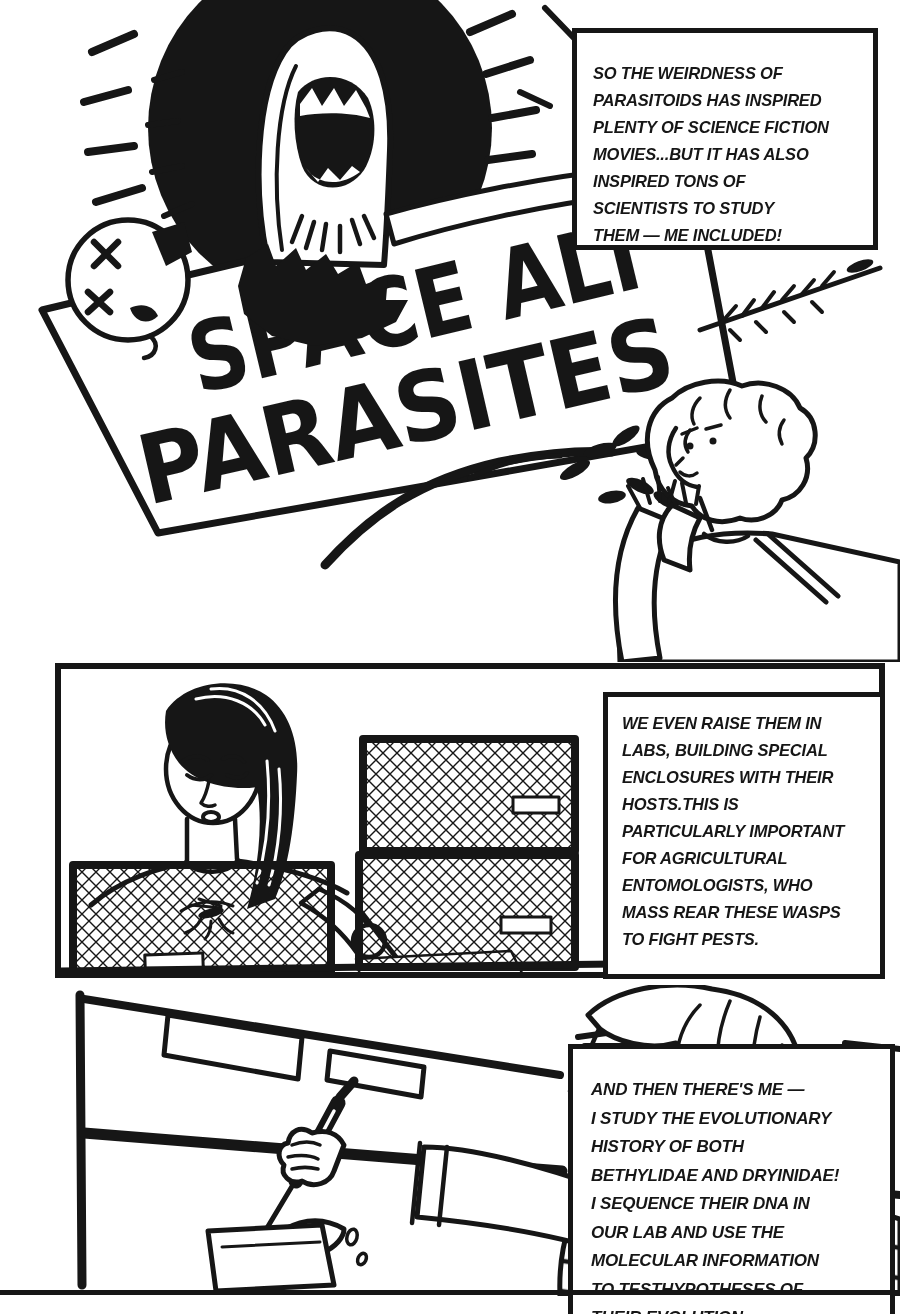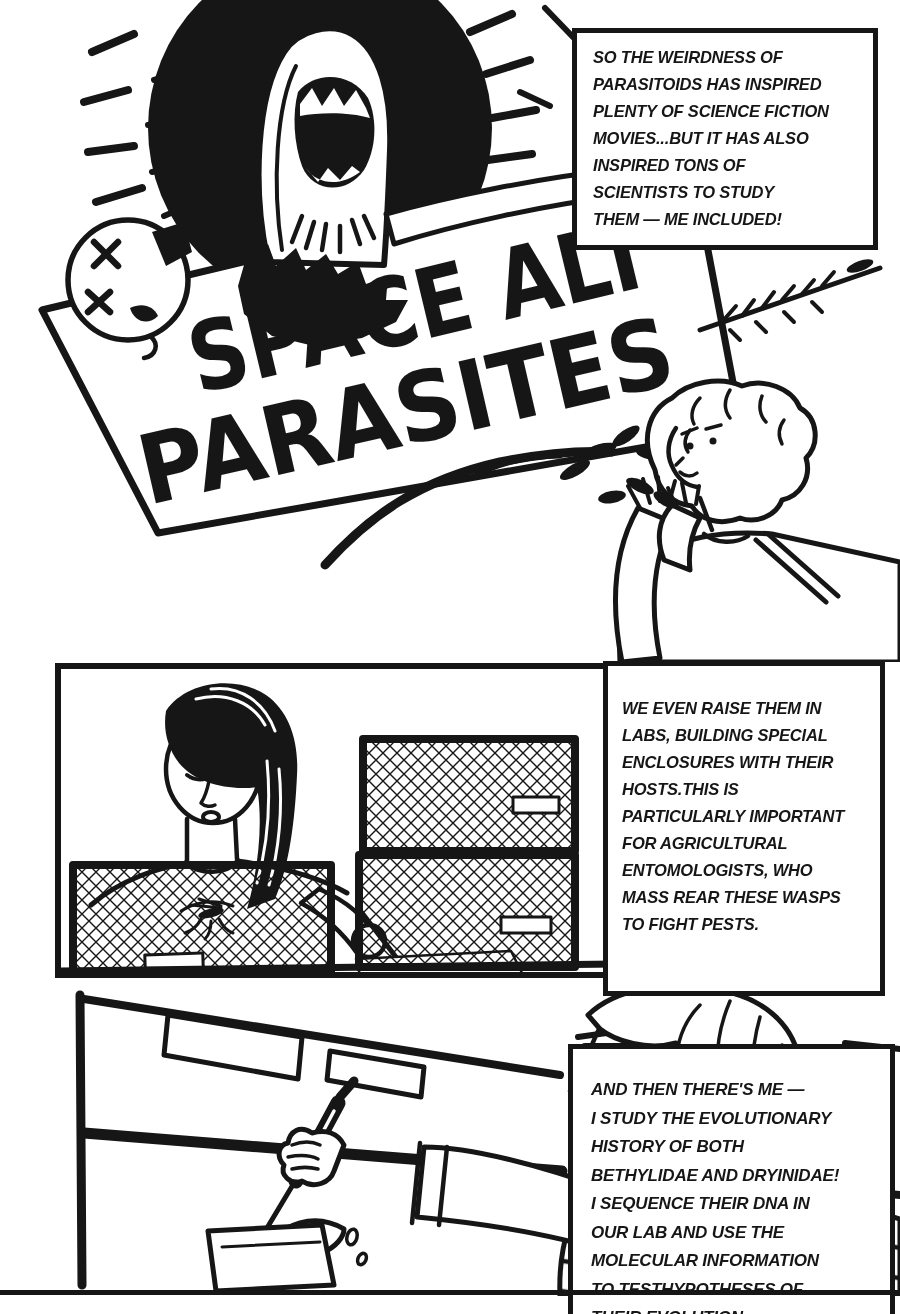--- a/index.html
+++ b/index.html
@@ -3,24 +3,24 @@
 <meta charset="utf-8">
 <style>
   html,body{margin:0;padding:0;background:#e8e8e8;}
   .page{position:relative;width:900px;height:1314px;background:#ffffff;overflow:hidden;
         font-family:"Liberation Sans",sans-serif;}
   svg{display:block;}
   .art{position:absolute;}
   .caption{position:absolute;color:#161616;font-weight:700;font-style:italic;
            white-space:pre-line;box-sizing:border-box;letter-spacing:-0.2px;}
   .caption-box{background:#ffffff;border:5px solid #161616;}
-  #box-top{left:572px;top:28px;width:306px;height:222px;padding:11px 8px 0 16px;
+  #box-top{left:572px;top:28px;width:306px;height:222px;padding:27px 8px 0 16px;
            font-size:16.5px;line-height:27px;}
   #caption-field{left:62px;top:566px;width:534px;font-size:17.5px;line-height:27.5px;}
-  #box-lab{left:603px;top:661px;width:282px;height:335px;padding:29px 6px 0 14px;
+  #box-lab{left:603px;top:692px;width:282px;height:287px;padding:13px 6px 0 14px;
            font-size:16.5px;line-height:27px;z-index:4;}
   #box-me{left:568px;top:1044px;width:327px;height:288px;padding:27px 8px 0 18px;
           font-size:17px;line-height:28.5px;z-index:4;}
   #panel-lab{position:absolute;left:55px;top:663px;width:830px;height:315px;
              border:6px solid #161616;background:#fff;box-sizing:border-box;z-index:2;}
   #panel-seq{left:0;top:985px;z-index:1;}
   #art-top{left:0;top:0;z-index:0;}
   #bottom-rule{position:absolute;left:0;top:1290px;width:900px;height:5px;background:#161616;z-index:5;}
   .poster-title{font-family:"DejaVu Sans",sans-serif;font-weight:bold;fill:#161616;}
 </style>

